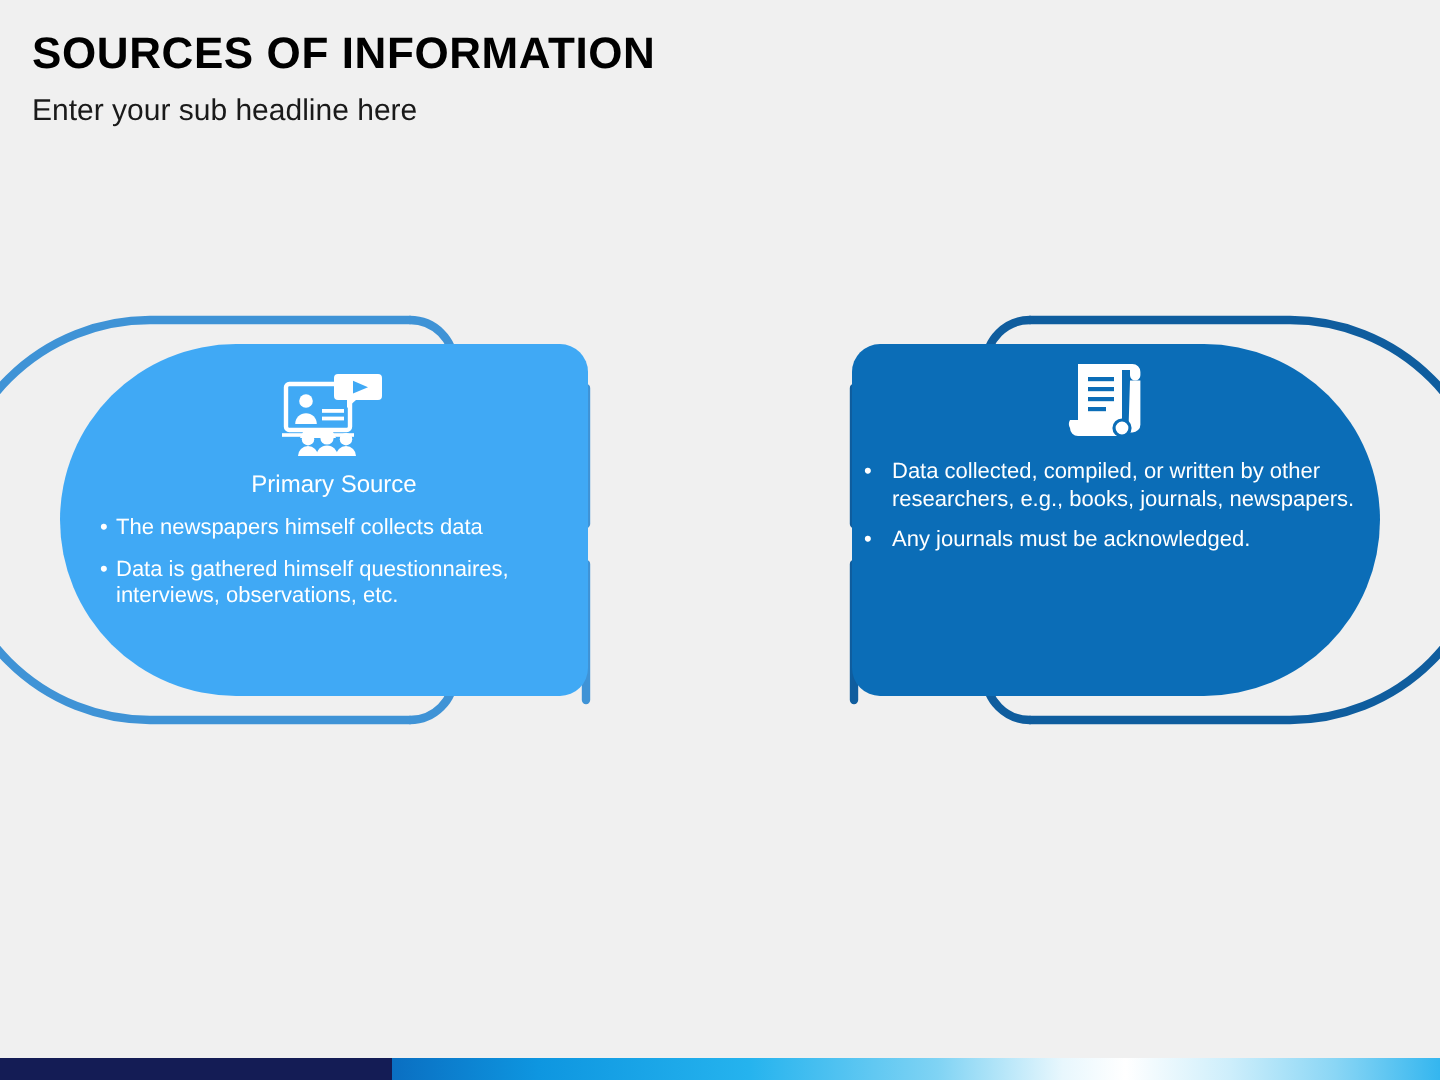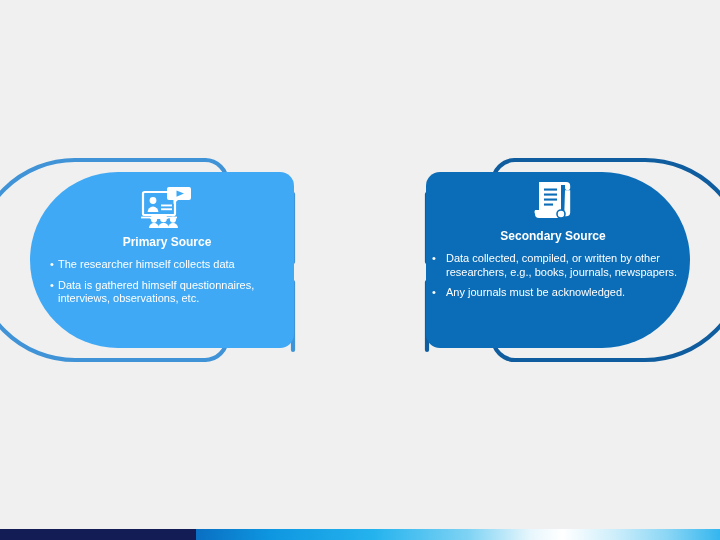--- a/index.html
+++ b/index.html
@@ -77,21 +77,21 @@
     width: 258px;
   }
 
   .panel-icon {
     display: block;
     margin: 0 auto;
   }
 
   .panel-heading {
     font-size: 12px;
-    font-weight: bold;
+    font-weight: normal;
     color: #ffffff;
     text-align: center;
     margin-top: 7px;
     line-height: 15px;
   }
 
   .bullets {
     margin-top: 8px;
     padding: 0;
     list-style: none;
@@ -151,20 +151,24 @@
       #cdeefb 80%,
       #8ad6f5 90%,
       #34b6ef 100%);
   }
 </style>
 </head>
 <body>
 
 <div id="slide">
 
+  <div id="header">
+    <div id="title">SOURCES OF INFORMATION</div>
+    <div id="subtitle">Enter your sub headline here</div>
+  </div>
 
   <div id="diagram">
     <svg width="720" height="240" viewBox="0 0 720 240" xmlns="http://www.w3.org/2000/svg">
 
       <g>
         <path d="M 205 10
                  L 75 10
                  A 100 100 0 0 0 75 210
                  L 205 210" fill="none" stroke="#3f93d6" stroke-width="4.2" stroke-linecap="round"></path>
 
@@ -239,21 +243,21 @@
       <path d="M 29 42 a 5 5 0 0 1 10 0 Z" fill="#ffffff"></path>
 
       <rect x="2" y="30.6" width="36" height="1.8" fill="#ffffff"></rect>
     </svg>
 
     <div class="panel-heading">Primary Source</div>
 
     <div class="bullets">
       <div class="bullet-row">
         <span class="bullet-dot">•</span>
-        <span class="bullet-text">The researcher himself collects data</span>
+        <span class="bullet-text">The newspapers himself collects data</span>
       </div>
       <div class="bullet-row">
         <span class="bullet-dot">•</span>
         <span class="bullet-text">Data is gathered himself questionnaires, interviews, observations, etc.</span>
       </div>
     </div>
   </div>
 
   <div id="secondary-content" class="panel-content">
 
@@ -267,21 +271,20 @@
 
       <path d="M 4 32 h 26 a 4 4 0 0 1 0 8 H 8 a 4 4 0 0 1 -4 -4 a 4 4 0 0 1 0 -4 Z" fill="#ffffff"></path>
       <ellipse cx="30" cy="36" rx="4" ry="4" fill="#ffffff" stroke="#0b6db7" stroke-width="1.6"></ellipse>
 
       <rect x="13" y="10.5" width="13" height="2.1" fill="#0b6db7"></rect>
       <rect x="13" y="15.5" width="13" height="2.1" fill="#0b6db7"></rect>
       <rect x="13" y="20.5" width="13" height="2.1" fill="#0b6db7"></rect>
       <rect x="13" y="25.5" width="9" height="2.1" fill="#0b6db7"></rect>
     </svg>
 
-    <div class="panel-heading">Secondary Source</div>
 
     <div class="bullets">
       <div class="bullet-row">
         <span class="bullet-dot">•</span>
         <span class="bullet-text">Data collected, compiled, or written by other researchers, e.g., books, journals, newspapers.</span>
       </div>
       <div class="bullet-row">
         <span class="bullet-dot">•</span>
         <span class="bullet-text">Any journals must be acknowledged.</span>
       </div>

